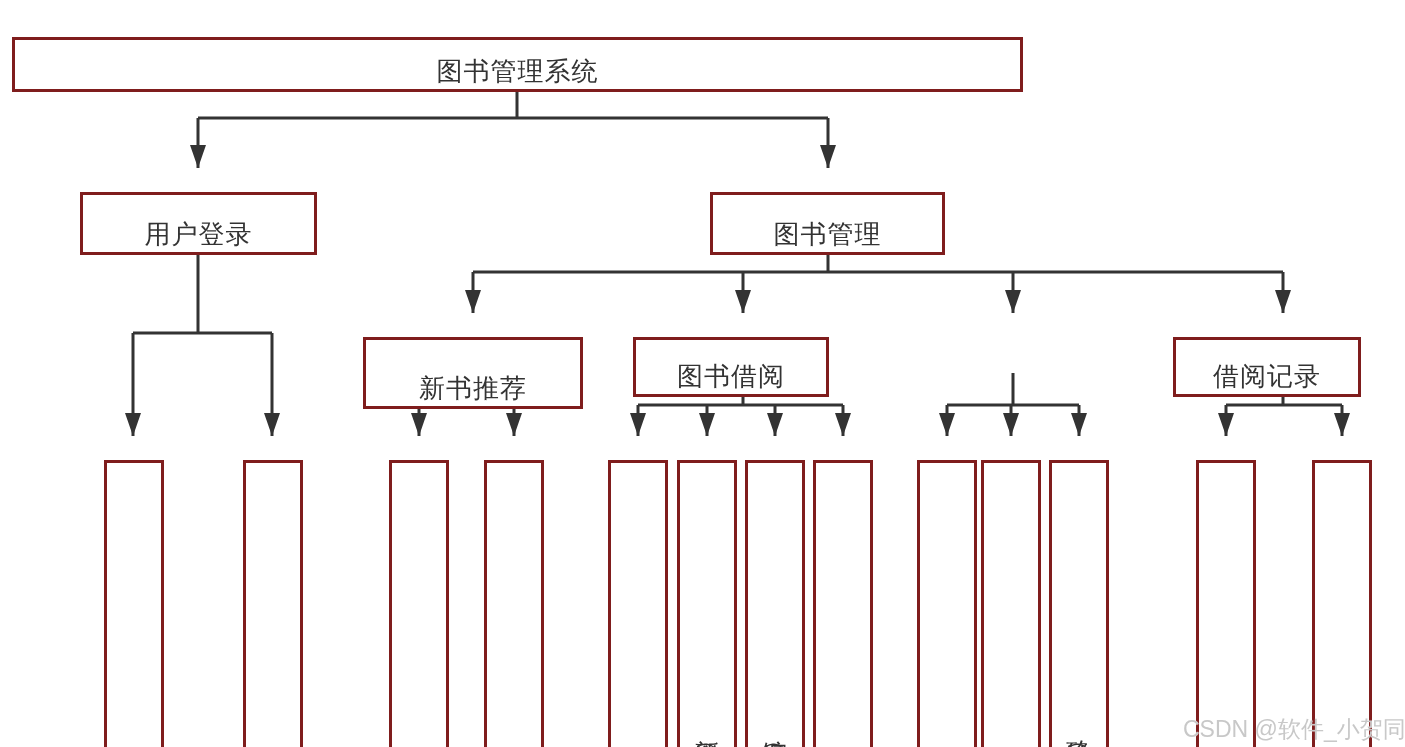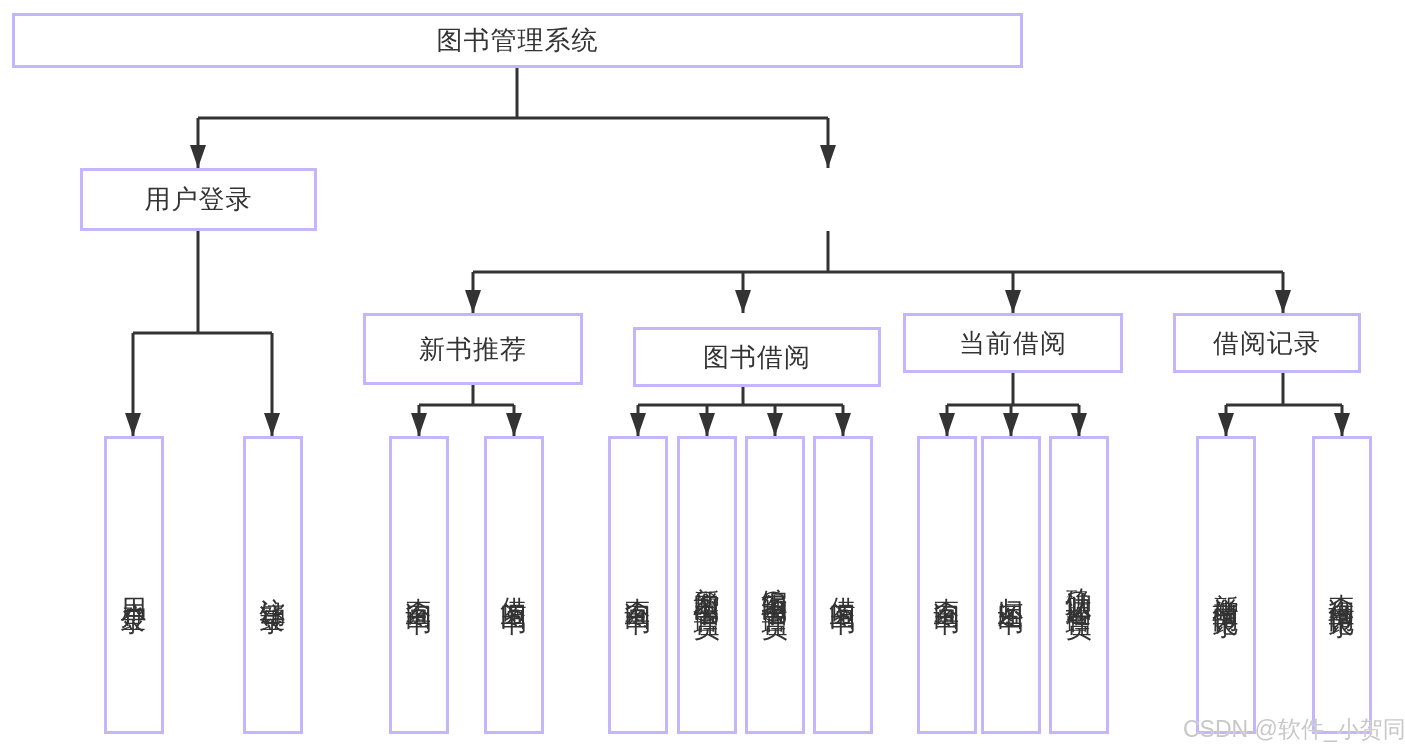--- a/index.html
+++ b/index.html
@@ -7,26 +7,27 @@
     position:relative;
     width:1405px;height:747px;
     background:#ffffff;
     font-family:"Liberation Sans", sans-serif;
     overflow:hidden;
   }
   .wires{position:absolute;left:0;top:0;width:1405px;height:747px;}
   .box{
     position:absolute;
     box-sizing:border-box;
-    border:3px solid #c4b5fd;
+    border:3px solid #7f1d1d;
     background:#ffffff;
     display:flex;
-    align-items:center;
+    align-items:flex-end;
     justify-content:center;
     color:#333333;
+    margin-top:24px;
   }
   .hbox{font-size:26px;letter-spacing:1px;}
   .vbox span{
     writing-mode:vertical-rl;
     text-orientation:mixed;
     font-size:26px;
     letter-spacing:4px;
     line-height:1;
     white-space:nowrap;
     color:#333333;
@@ -76,29 +77,29 @@
     </g>
   </svg>
 
   <div class="box hbox" style="left:12px;top:13px;width:1011px;height:55px">
     <span>图书管理系统</span>
   </div>
 
   <div class="box hbox" style="left:80px;top:168px;width:237px;height:63px">
     <span>用户登录</span>
   </div>
+  <div class="box hbox" style="left:710px;top:168px;width:235px;height:63px">
+    <span>图书管理</span>
+  </div>
 
   <div class="box hbox" style="left:363px;top:313px;width:220px;height:72px">
     <span>新书推荐</span>
   </div>
-  <div class="box hbox" style="left:633px;top:327px;width:248px;height:60px">
+  <div class="box hbox" style="left:633px;top:313px;width:196px;height:60px">
     <span>图书借阅</span>
-  </div>
-  <div class="box hbox" style="left:903px;top:313px;width:220px;height:60px">
-    <span>当前借阅</span>
   </div>
   <div class="box hbox" style="left:1173px;top:313px;width:188px;height:60px">
     <span>借阅记录</span>
   </div>
 
   <div class="box vbox" style="left:104px;top:436px;width:60px;height:298px">
     <span>用户登录</span>
   </div>
   <div class="box vbox" style="left:243px;top:436px;width:60px;height:298px">
     <span>注销登录</span>

